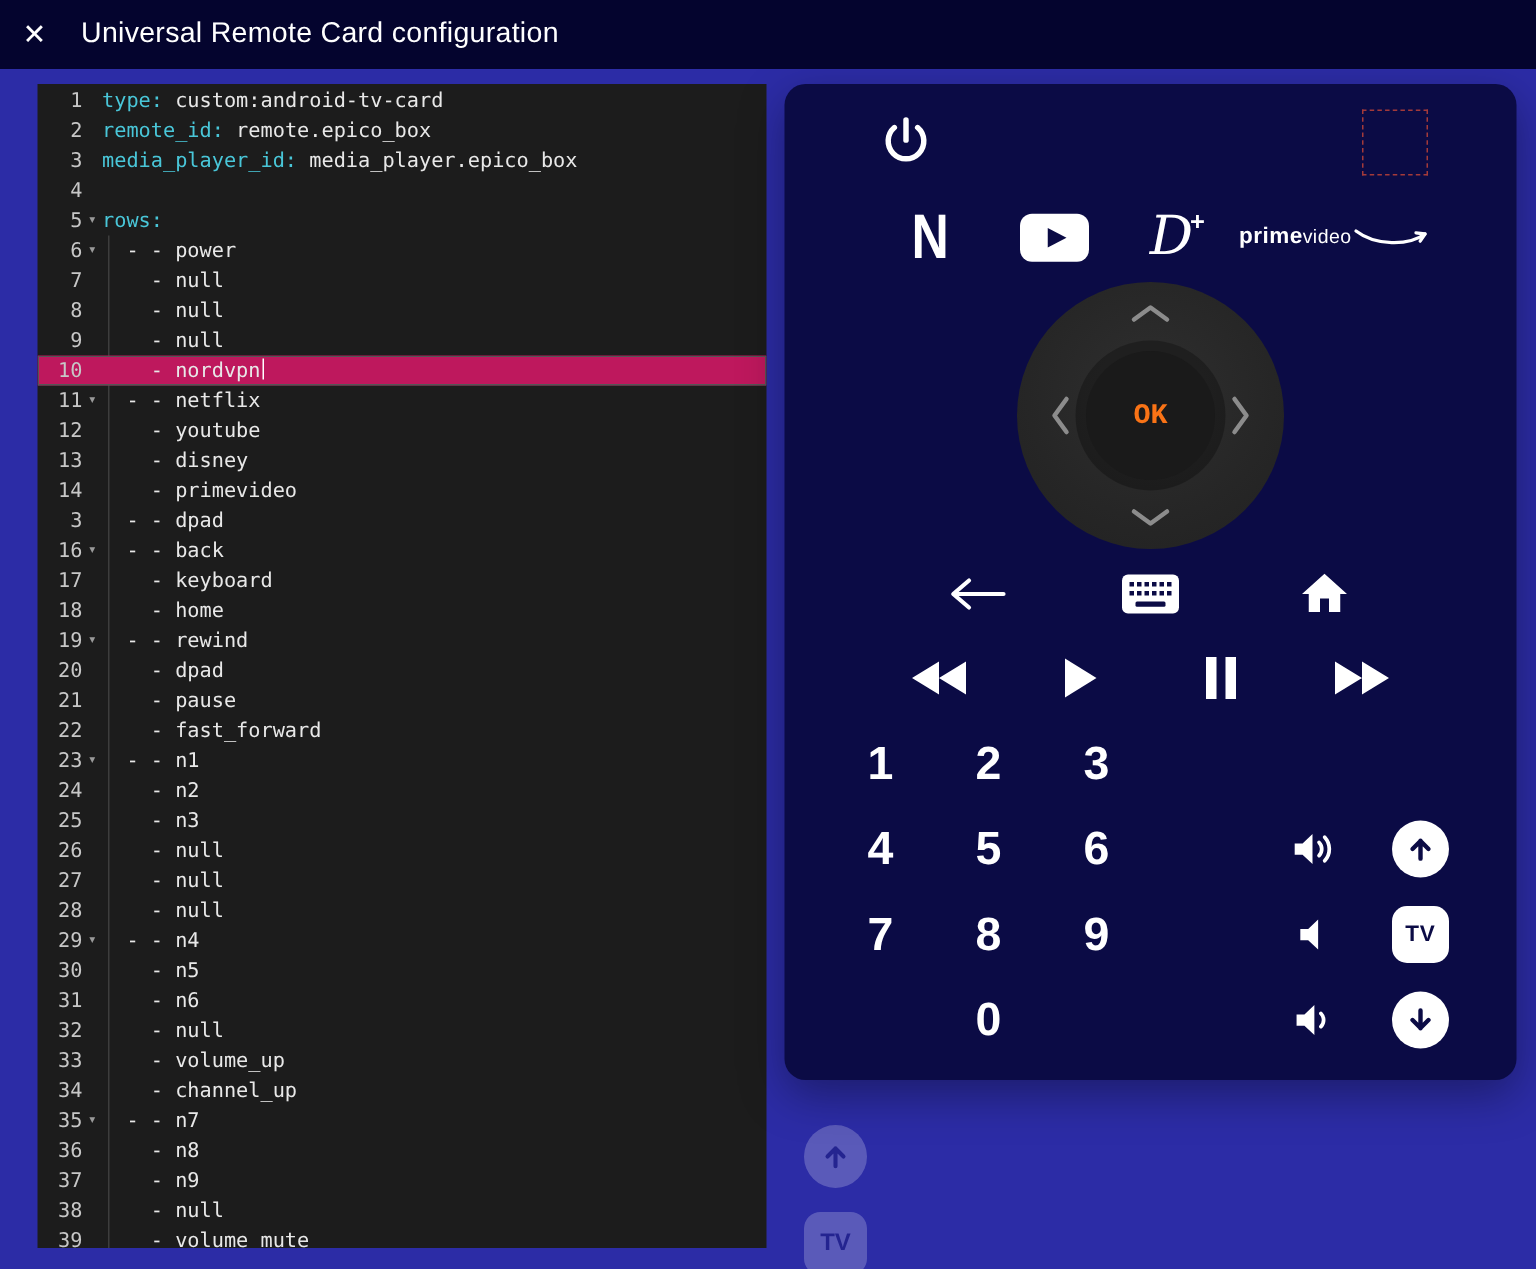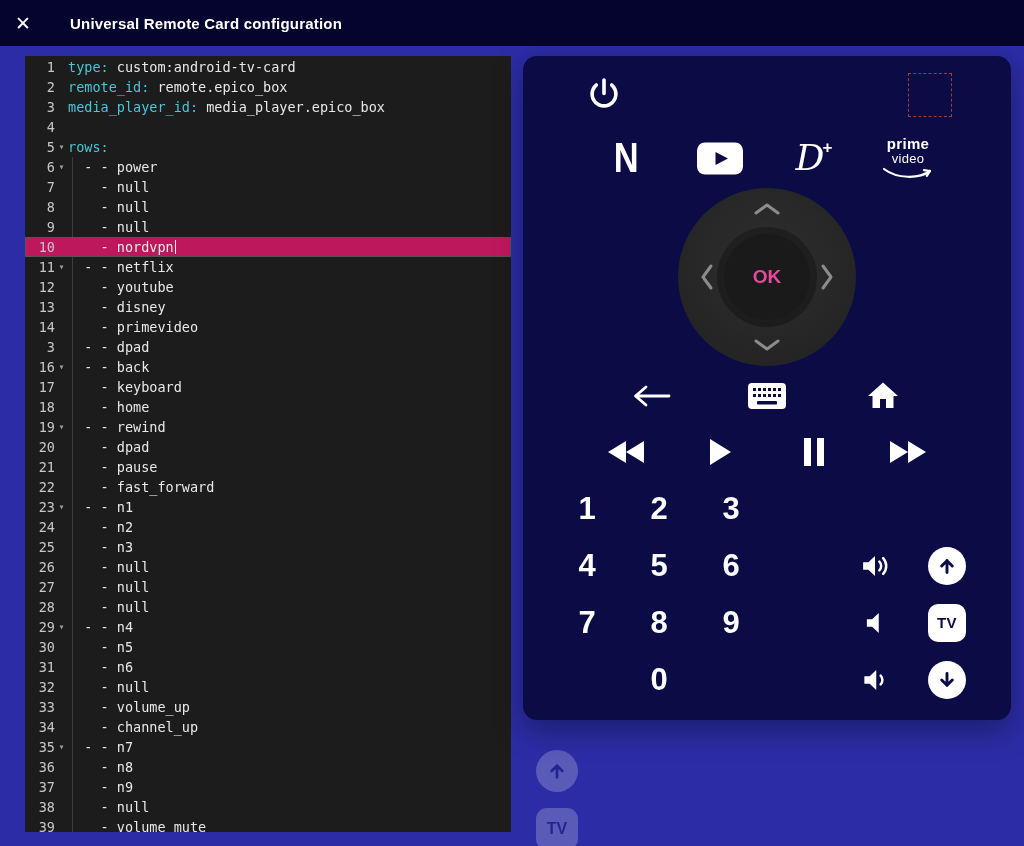--- a/index.html
+++ b/index.html
@@ -2,21 +2,21 @@
 <html><head>
 <meta charset="utf-8">
 <style>
   html,body{margin:0;padding:0;}
   body{font-family:"Liberation Sans",sans-serif;}
   .stage{position:relative;width:1024px;height:846px;background:#2c2ca6;overflow:hidden;}
 
   
   .hdr{position:absolute;left:0;top:0;width:1024px;height:46px;background:#04042e;display:flex;align-items:center;z-index:5;}
   .close-btn{background:none;border:0;color:#fff;font-size:19px;width:46px;height:46px;cursor:pointer;line-height:46px;}
-  .hdr-title{color:#fff;font-size:15px;font-weight:700;margin-left:24px;letter-spacing:.2px;}
+  .hdr-title{color:#fff;font-size:19px;font-weight:400;margin-left:8px;letter-spacing:.2px;}
 
   
   .editor{position:absolute;left:25px;top:56px;width:486px;height:776px;background:#1c1c1c;overflow:hidden;z-index:2;}
   .indent-guide{position:absolute;left:47px;top:101px;bottom:0;width:1px;background:#3d3d3d;z-index:0;}
   .lines{position:relative;padding-top:1px;z-index:1;}
   .cl{display:flex;height:20px;line-height:20px;white-space:pre;font-family:"DejaVu Sans Mono",monospace;font-size:13.5px;color:#e8e8e8;}
   .cl.active{background:#be185d;box-shadow:inset 0 0 0 1px #555;}
   .ln{flex:0 0 30px;width:30px;text-align:right;color:#c7c7c7;}
   .fold{flex:0 0 13px;width:13px;text-align:center;color:#9a9a9a;font-size:10px;}
   .ykey{color:#49c6d8;}
@@ -32,32 +32,32 @@
   .row4{height:56px;padding:0 70px;}
   .row5{height:56px;padding:0 56px;}
   .rown{height:57px;padding:0 28px;}
   .cell{flex:1;display:flex;align-items:center;justify-content:center;}
   button.rbtn{background:none;border:0;padding:0;margin:0;color:#fff;cursor:pointer;display:flex;align-items:center;justify-content:center;font-family:inherit;}
 
   .nflx{font-size:42px;font-weight:900;color:#fff;transform:scaleX(.82);display:inline-block;line-height:1;}
   .disney{display:flex;align-items:flex-start;color:#fff;}
   .disney-d{font-family:"DejaVu Serif",serif;font-style:italic;font-size:36px;line-height:1;}
   .disney-plus{font-size:17px;font-weight:700;margin-left:-2px;margin-top:-2px;}
-  .prime{display:flex;flex-direction:column;line-height:1.05;color:#fff;}
+  .prime{display:flex;flex-direction:row;align-items:center;line-height:1.05;color:#fff;}
   .prime .p1{font-size:15px;font-weight:700;letter-spacing:.3px;}
   .prime .p2{font-size:13px;font-weight:400;letter-spacing:.3px;}
   .ph{width:44px;height:44px;border:1.6px dashed #a33a3a;background:transparent;cursor:pointer;}
 
   .dpad{position:relative;width:178px;height:178px;border-radius:50%;background:radial-gradient(circle at 50% 42%,#2f2f2f 0%,#262626 60%,#212121 100%);}
   .dp-btn{position:absolute;background:none;border:0;padding:6px;cursor:pointer;line-height:0;}
   .dp-up{top:8px;left:50%;transform:translateX(-50%);}
   .dp-down{bottom:8px;left:50%;transform:translateX(-50%) rotate(180deg);}
   .dp-left{left:8px;top:50%;transform:translateY(-50%) rotate(-90deg);}
   .dp-right{right:8px;top:50%;transform:translateY(-50%) rotate(90deg);}
-  .dp-ok{position:absolute;left:50%;top:50%;transform:translate(-50%,-50%);width:86px;height:86px;border-radius:50%;background:#1a1a1a;border:0;box-shadow:0 0 0 7px rgba(0,0,0,.28);color:#ec4899;font-family:Liberation Sans, sans-serif;font-size:19px;font-weight:800;cursor:pointer;}
+  .dp-ok{position:absolute;left:50%;top:50%;transform:translate(-50%,-50%);width:86px;height:86px;border-radius:50%;background:#1a1a1a;border:0;box-shadow:0 0 0 7px rgba(0,0,0,.28);color:#f97316;font-family:Liberation Mono, monospace;font-size:19px;font-weight:800;cursor:pointer;}
 
   .digit{font-family:"DejaVu Sans Mono",monospace;font-weight:800;font-size:31px;color:#fff;}
   .chan{width:38px;height:38px;border-radius:50%;background:#fff;display:flex;align-items:center;justify-content:center;border:0;cursor:pointer;}
   .tvbtn{width:38px;height:38px;border-radius:10px;background:#fff;display:flex;align-items:center;justify-content:center;border:0;cursor:pointer;}
   .tvtxt{color:#0b0b45;font-weight:800;font-size:15px;letter-spacing:.5px;}
 
   
   .bg-fade{position:absolute;z-index:1;opacity:.22;}
   .fade-circle{position:absolute;left:536px;top:750px;width:42px;height:42px;border-radius:50%;background:#fff;display:flex;align-items:center;justify-content:center;}
   .fade-tv{position:absolute;left:536px;top:808px;width:42px;height:42px;border-radius:11px;background:#fff;display:flex;align-items:center;justify-content:center;color:#0b0b45;font-weight:800;font-size:16px;}

